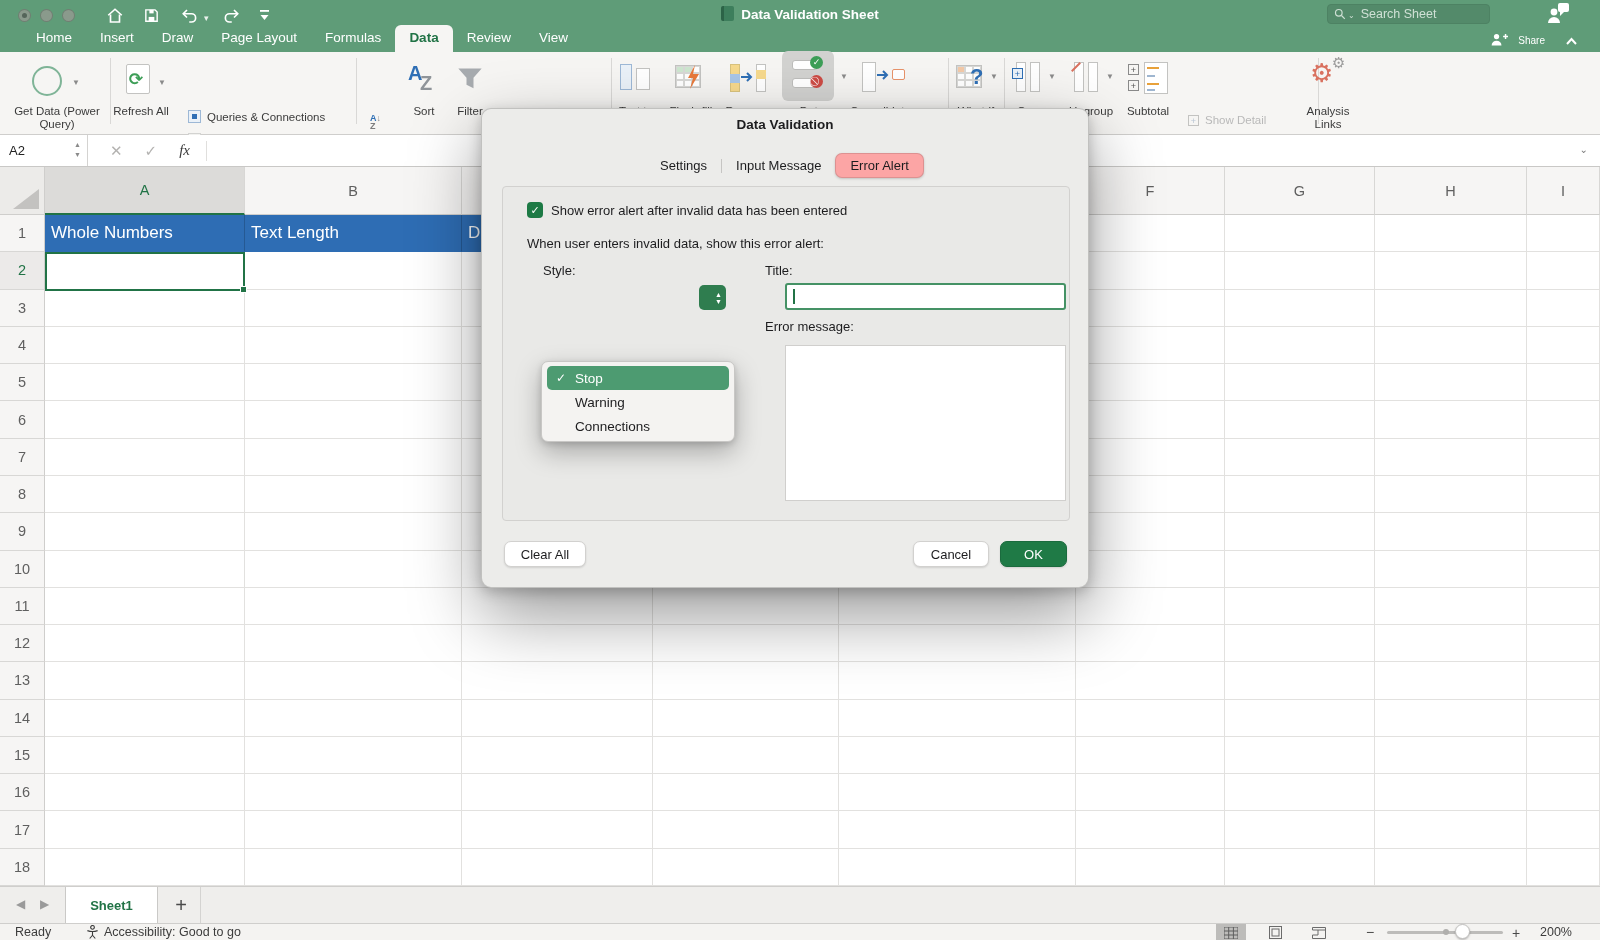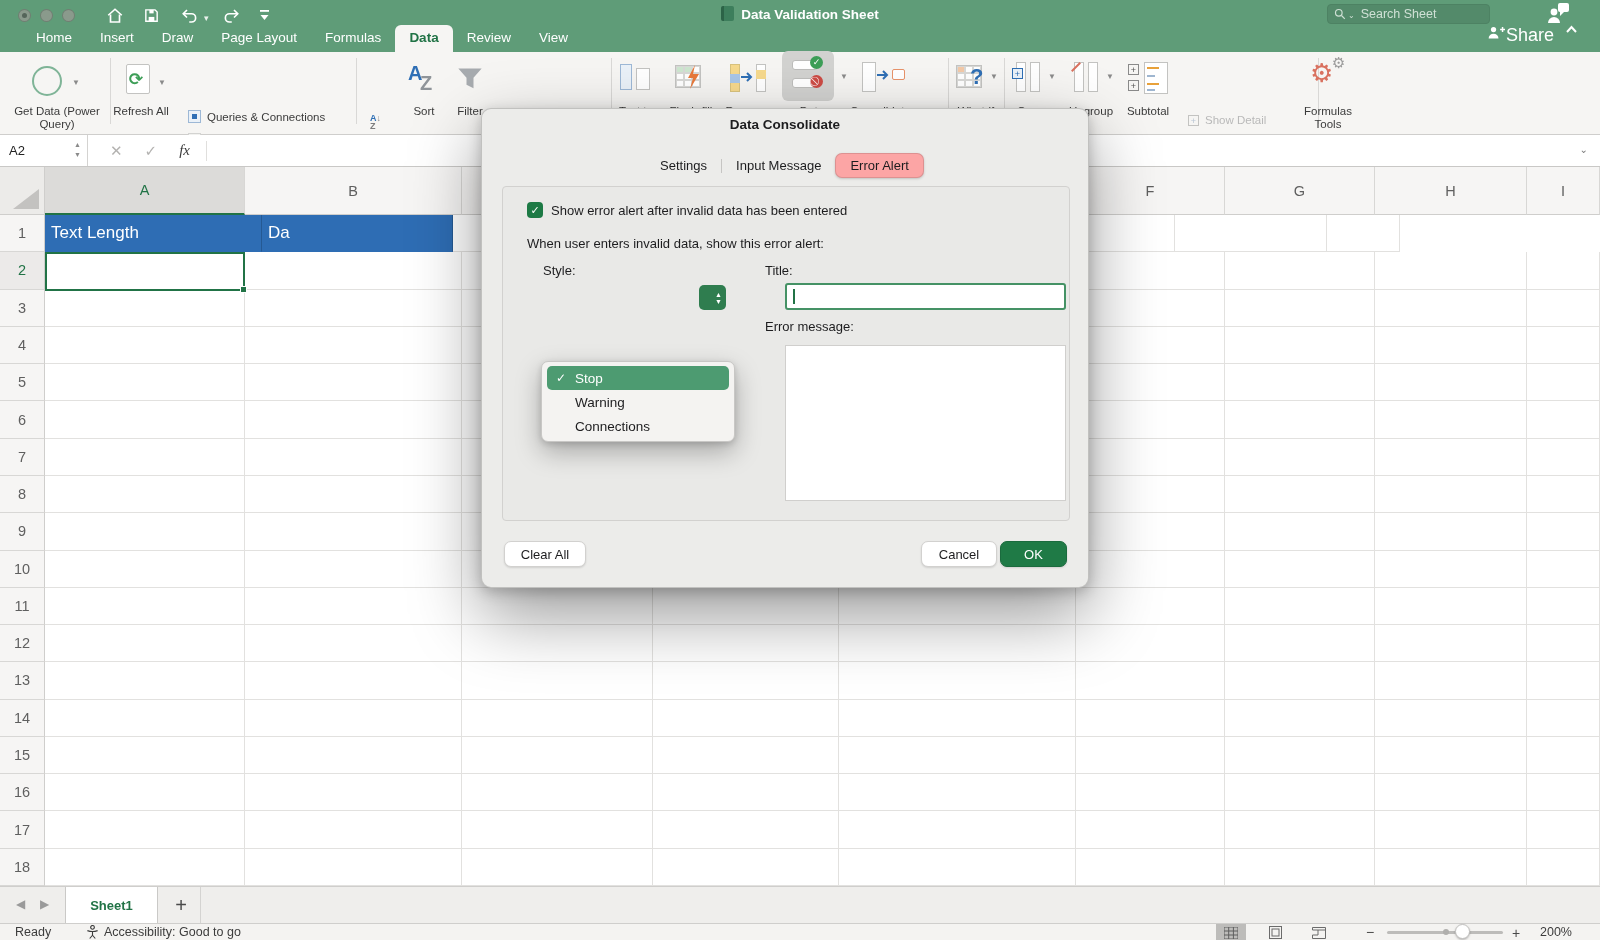--- a/index.html
+++ b/index.html
@@ -14,21 +14,21 @@
   .tb-dd { position:absolute; top:13px; color:#e9f1ec; font-size:9px; }
   #doc-title { position:absolute; top:6px; left:0; width:1600px; text-align:center; color:#fff; font-size:13.5px; font-weight:bold; }
   #doc-title .xlicon { display:inline-block; width:13px; height:15px; background:#3d7e5c; border-left:3px solid #2c6347; border-radius:2px; vertical-align:-2px; margin-right:7px; }
   #search-box { position:absolute; right:110px; top:4px; width:163px; height:20px; background:#538a6a; border:1px solid #4d8263; border-radius:4px; color:#cfe0d5; font-size:12.5px; display:flex; align-items:center; padding:0 6px; }
   #search-box .chev { font-size:8px; margin:2px 6px 0 2px; }
   #persons-icon { position:absolute; right:30px; top:3px; }
   
   #ribbon-tabs { position:absolute; left:22px; bottom:0; height:27px; display:flex; align-items:flex-end; }
   .rtab { color:#fff; font-size:13.5px; font-weight:500; padding:5px 14px 7px 14px; }
   .rtab.active { background:#f6f5f3; color:#217346; border-radius:6px 6px 0 0; font-weight:600; }
-  #share-area { position:absolute; right:22px; bottom:6px; display:flex; align-items:flex-start; color:#fff; font-size:18px; gap:1px; }
+  #share-area { position:absolute; right:22px; bottom:6px; display:flex; align-items:flex-end; color:#fff; font-size:10px; gap:10px; }
 
   
   #ribbon { position:absolute; left:0; top:52px; width:1600px; height:83px; background:#f6f5f3; border-bottom:1px solid #cfcecc; }
   .rdiv { position:absolute; top:6px; height:66px; width:1px; background:#d9d8d6; }
   .rb-label { position:absolute; top:49px; left:0; right:0; text-align:center; font-size:11.5px; color:#3b3b3b; line-height:13px; }
   .rb-item { position:absolute; top:4px; height:75px; }
   .dd-arrow { color:#8a8a8a; font-size:8px; }
   .hstack-row { position:absolute; display:flex; align-items:center; gap:6px; font-size:11.5px; color:#3b3b3b; white-space:nowrap; }
   .hstack-row.dis { color:#b9b9b9; }
   .gd-circle { width:30px; height:30px; border:2.5px solid #7fb497; border-radius:50%; }
@@ -98,21 +98,21 @@
   #style-label { position:absolute; left:40px; top:76px; font-size:13px; color:#1d1d1f; }
   #title-label { position:absolute; left:262px; top:76px; font-size:13px; color:#1d1d1f; }
   #style-stepper { position:absolute; left:196px; top:98px; width:27px; height:25px; background:#2f7d4f; border-radius:5px; color:#fff; display:flex; flex-direction:column; align-items:flex-end; justify-content:center; font-size:7px; line-height:7px; padding-right:4px; }
   #title-input { position:absolute; left:282px; top:96px; width:281px; height:27px; background:#fff; border:2px solid #459265; border-radius:3px; }
   #title-input .caret { position:absolute; left:6px; top:4px; width:1.5px; height:15px; background:#217346; }
   #errmsg-label { position:absolute; left:262px; top:132px; font-size:13px; color:#1d1d1f; }
   #errmsg-box { position:absolute; left:282px; top:158px; width:281px; height:156px; background:#fff; border:1px solid #d0cfcd; }
   #stop-icon { position:absolute; left:132px; top:218px; width:19px; height:19px; border-radius:50%; background:#c7463f; color:#fff; font-size:10px; font-weight:bold; text-align:center; line-height:19px; box-shadow:0 1px 2px rgba(0,0,0,.2); }
   .dlg-btn { position:absolute; top:432px; height:26px; background:#fff; border:1px solid #d2d1cf; border-radius:7px; box-shadow:0 1px 2px rgba(0,0,0,.12); font-size:13px; color:#1d1d1f; display:flex; align-items:center; justify-content:center; }
   #btn-clear { left:22px; width:82px;text-align:right; }
-  #btn-cancel { left:431px; width:76px;margin-left:8px; }
+  #btn-cancel { left:431px; width:76px; }
   #btn-ok { left:518px; width:67px; background:#1f7a46; color:#fff; border-color:#1b6b3e; }
   
   #style-popup { position:absolute; left:38px; top:174px; width:194px; height:81px; background:#f4f3f1; border:1px solid #c8c7c5; border-radius:7px; box-shadow:0 10px 26px rgba(0,0,0,.28), 0 2px 6px rgba(0,0,0,.15); z-index:60; padding-top:4px; }
   .menu-item { height:24px; margin:0 5px; border-radius:5px; font-size:13.5px; color:#1d1d1f; display:flex; align-items:center; padding-left:9px; }
   .menu-item .tick { width:19px; font-size:12px; }
   .menu-item.selected { background:#4d9b71; color:#fff; }
   svg { display:block; }
 </style>
 </head>
 <body>
@@ -380,21 +380,21 @@
     </div>
     <div class="hstack-row dis" style="left:1188px;top:96px">
       <span style="width:11px;height:11px;border:1px solid #c3c3c1;color:#d4b9b9;font-size:9px;line-height:10px;text-align:center">−</span>
       <span>Hide Detail</span>
     </div>
     <div class="rdiv" style="left:1318px"></div>
 
     <div class="rb-item" style="left:1300px;width:56px">
       <span class="gear-big" style="position:absolute;left:10px;top:2px">⚙</span>
       <span class="gear-sm" style="left:32px;top:-2px">⚙</span>
-      <div class="rb-label">Formulas Tools</div>
+      <div class="rb-label">Analysis Links</div>
     </div>
   </div>
 
   <div id="formulabar">
     <div id="namebox">
       <span>A2</span>
       <span class="stepper">
           <span>▲</span>
           <span>▼</span>
         </span>
@@ -417,20 +417,21 @@
         <div class="col-header" style="width: 186px;">D</div>
         <div class="col-header" style="width: 237px;">E</div>
         <div class="col-header" style="width: 149px;">F</div>
         <div class="col-header" style="width: 150px;">G</div>
         <div class="col-header" style="width: 152px;">H</div>
         <div class="col-header" style="width: 73px;">I</div>
       </div>
     <div id="rows-container">
         <div class="sheet-row" style="top: 48px; height: 37.28px;">
           <div class="row-header">1</div>
+          <div class="cell fill-blue" style="width: 200px;">Whole Numbers</div>
           <div class="cell fill-blue" style="width: 217px;">Text Length</div>
           <div class="cell fill-blue" style="width: 191px;">Da</div>
           <div class="cell" style="width: 186px;"></div>
           <div class="cell" style="width: 237px;"></div>
           <div class="cell" style="width: 149px;"></div>
           <div class="cell" style="width: 150px;"></div>
           <div class="cell" style="width: 152px;"></div>
           <div class="cell" style="width: 73px;"></div>
         </div>
         <div class="sheet-row" style="top: 85.28px; height: 37.28px;">
@@ -681,21 +682,21 @@
     </span>
     <span id="zoom-minus">−</span>
     <span id="zoom-track"></span>
     <span id="zoom-detent"></span>
     <span id="zoom-knob"></span>
     <span id="zoom-plus">+</span>
     <span id="zoom-pct">200%</span>
   </div>
 
   <div id="dialog">
-    <div id="dialog-title">Data Consolidate</div>
+    <div id="dialog-title">Data Validation</div>
     <div id="dlg-tabs">
         <span class="dlg-tab">Settings</span>
         <span class="dlg-tab-div"></span>
         <span class="dlg-tab">Input Message</span>
         <span class="dlg-tab pill">Error Alert</span>
       </div>
 
     <div id="dlg-panel">
       <span class="chk">✓</span>
       <span id="chk-label">Show error alert after invalid data has been entered</span>

